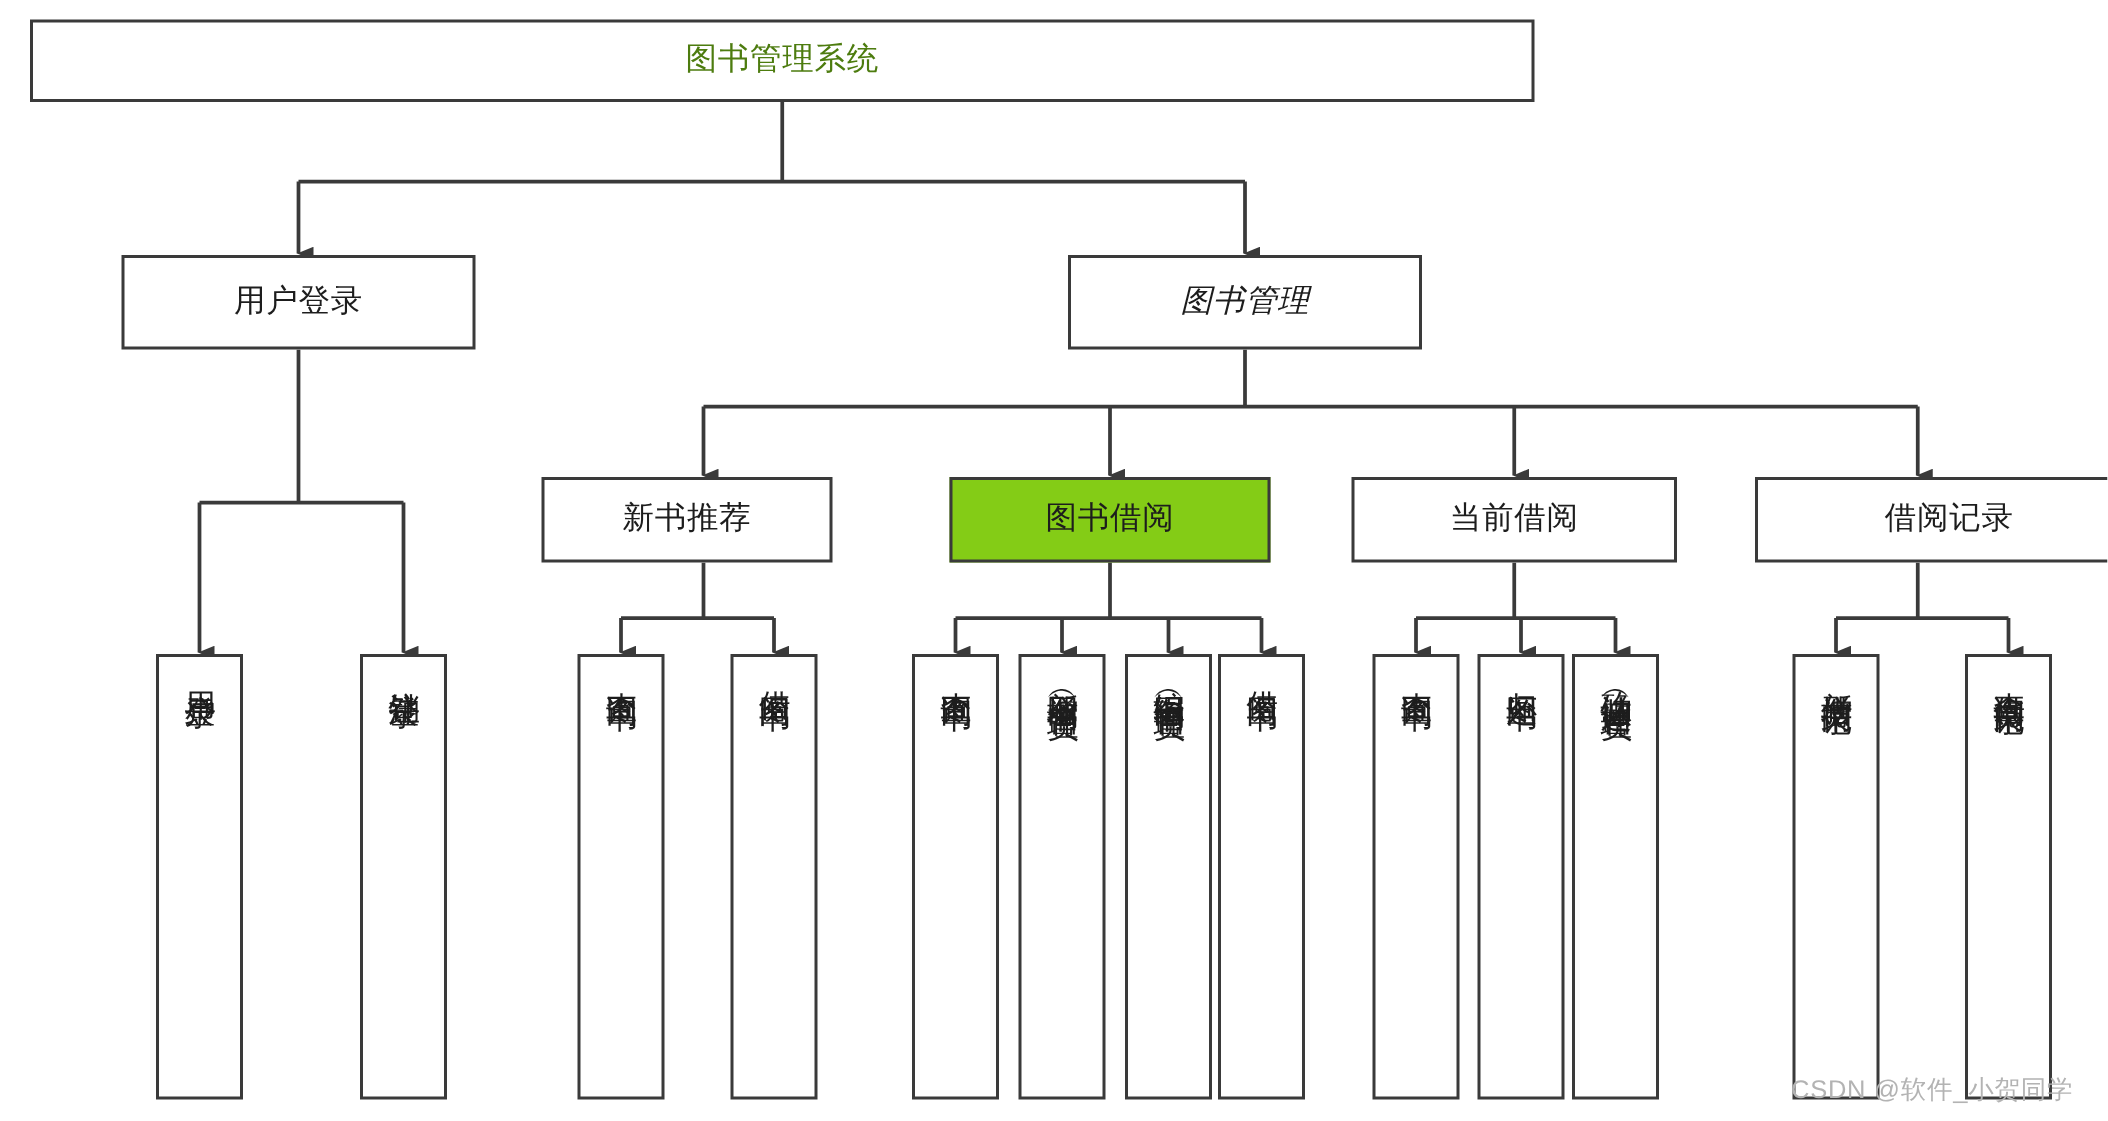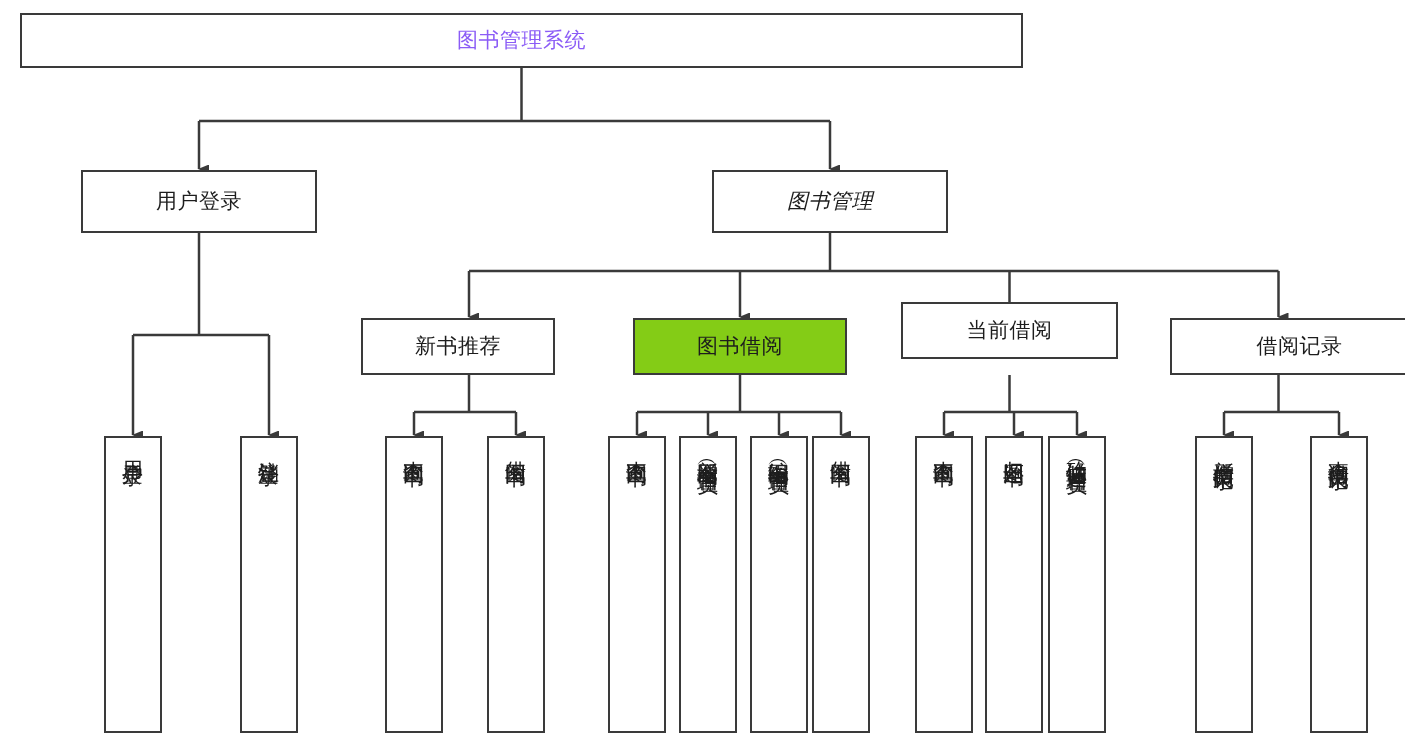--- a/index.html
+++ b/index.html
@@ -105,36 +105,36 @@
         <line x1="1014" y1="412" x2="1014" y2="435" stroke="#3a3a3a" stroke-width="2.5" marker-end="url(#arrowhead)"></line>
         <line x1="1077" y1="412" x2="1077" y2="435" stroke="#3a3a3a" stroke-width="2.5" marker-end="url(#arrowhead)"></line>
         <line x1="1278.5" y1="375" x2="1278.5" y2="412" stroke="#3a3a3a" stroke-width="2.5"></line>
         <line x1="1224" y1="412" x2="1339" y2="412" stroke="#3a3a3a" stroke-width="2.5"></line>
         <line x1="1224" y1="412" x2="1224" y2="435" stroke="#3a3a3a" stroke-width="2.5" marker-end="url(#arrowhead)"></line>
         <line x1="1339" y1="412" x2="1339" y2="435" stroke="#3a3a3a" stroke-width="2.5" marker-end="url(#arrowhead)"></line>
       </g>
   </svg>
 
   <div id="node-layer">
-      <div class="node horizontal" style="left: 20px; top: 13px; width: 1003px; height: 55px; border-color: rgb(58, 58, 58); background: rgb(255, 255, 255); color: #8b5cf6;">
+      <div class="node horizontal" style="left: 20px; top: 13px; width: 1003px; height: 55px; border-color: rgb(58, 58, 58); background: rgb(255, 255, 255); color: #4d7c0f;">
         <span class="label">图书管理系统</span>
       </div>
       <div class="node horizontal" style="left: 81px; top: 170px; width: 236px; height: 63px; border-color: rgb(58, 58, 58); background: rgb(255, 255, 255); color: rgb(29, 29, 29);">
         <span class="label">用户登录</span>
       </div>
       <div class="node horizontal" style="left: 712px; top: 170px; width: 236px; height: 63px; border-color: rgb(58, 58, 58); background: rgb(255, 255, 255); color: rgb(29, 29, 29); font-style: italic;">
         <span class="label">图书管理</span>
       </div>
       <div class="node horizontal" style="left: 361px; top: 318px; width: 194px; height: 57px; border-color: rgb(58, 58, 58); background: rgb(255, 255, 255); color: rgb(29, 29, 29);">
         <span class="label">新书推荐</span>
       </div>
       <div class="node horizontal" style="left: 633px; top: 318px; width: 214px; height: 57px; border-color: rgb(58, 58, 58); background: #84cc16; color: rgb(29, 29, 29);">
         <span class="label">图书借阅</span>
       </div>
-      <div class="node horizontal" style="left: 901px; top: 302px; width: 217px; height: 57px; border-color: rgb(58, 58, 58); background: rgb(255, 255, 255); color: rgb(29, 29, 29);">
+      <div class="node horizontal" style="left: 901px; top: 318px; width: 217px; height: 57px; border-color: rgb(58, 58, 58); background: rgb(255, 255, 255); color: rgb(29, 29, 29);">
         <span class="label">当前借阅</span>
       </div>
       <div class="node horizontal" style="left: 1170px; top: 318px; width: 259px; height: 57px; border-color: rgb(58, 58, 58); background: rgb(255, 255, 255); color: rgb(29, 29, 29);">
         <span class="label">借阅记录</span>
       </div>
       <div class="node vertical" style="left: 104px; top: 436px; width: 58px; height: 297px; border-color: rgb(58, 58, 58); background: rgb(255, 255, 255); color: rgb(29, 29, 29);">
         <span class="label">用户登录</span>
       </div>
       <div class="node vertical" style="left: 240px; top: 436px; width: 58px; height: 297px; border-color: rgb(58, 58, 58); background: rgb(255, 255, 255); color: rgb(29, 29, 29);">
         <span class="label">注销登录</span>
@@ -167,13 +167,14 @@
         <span class="label">确认归还（管理员）</span>
       </div>
       <div class="node vertical" style="left: 1195px; top: 436px; width: 58px; height: 297px; border-color: rgb(58, 58, 58); background: rgb(255, 255, 255); color: rgb(29, 29, 29);">
         <span class="label">新增借阅记录</span>
       </div>
       <div class="node vertical" style="left: 1310px; top: 436px; width: 58px; height: 297px; border-color: rgb(58, 58, 58); background: rgb(255, 255, 255); color: rgb(29, 29, 29);">
         <span class="label">查询借阅记录</span>
       </div>
     </div>
 
+  <div class="watermark" style="left: 1194px; top: 715px; color: rgb(179, 179, 179);">CSDN @软件_小贺同学</div>
 </div>
 
 </body></html>

